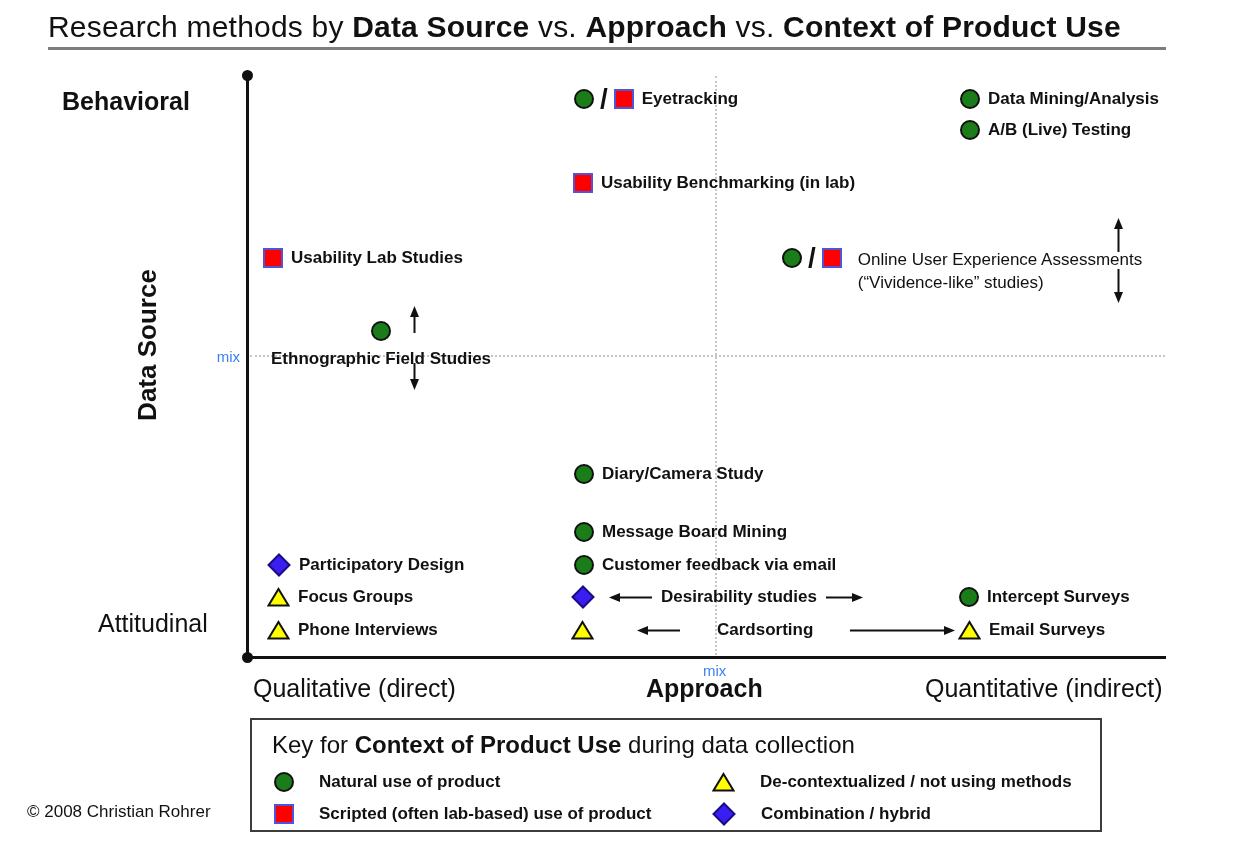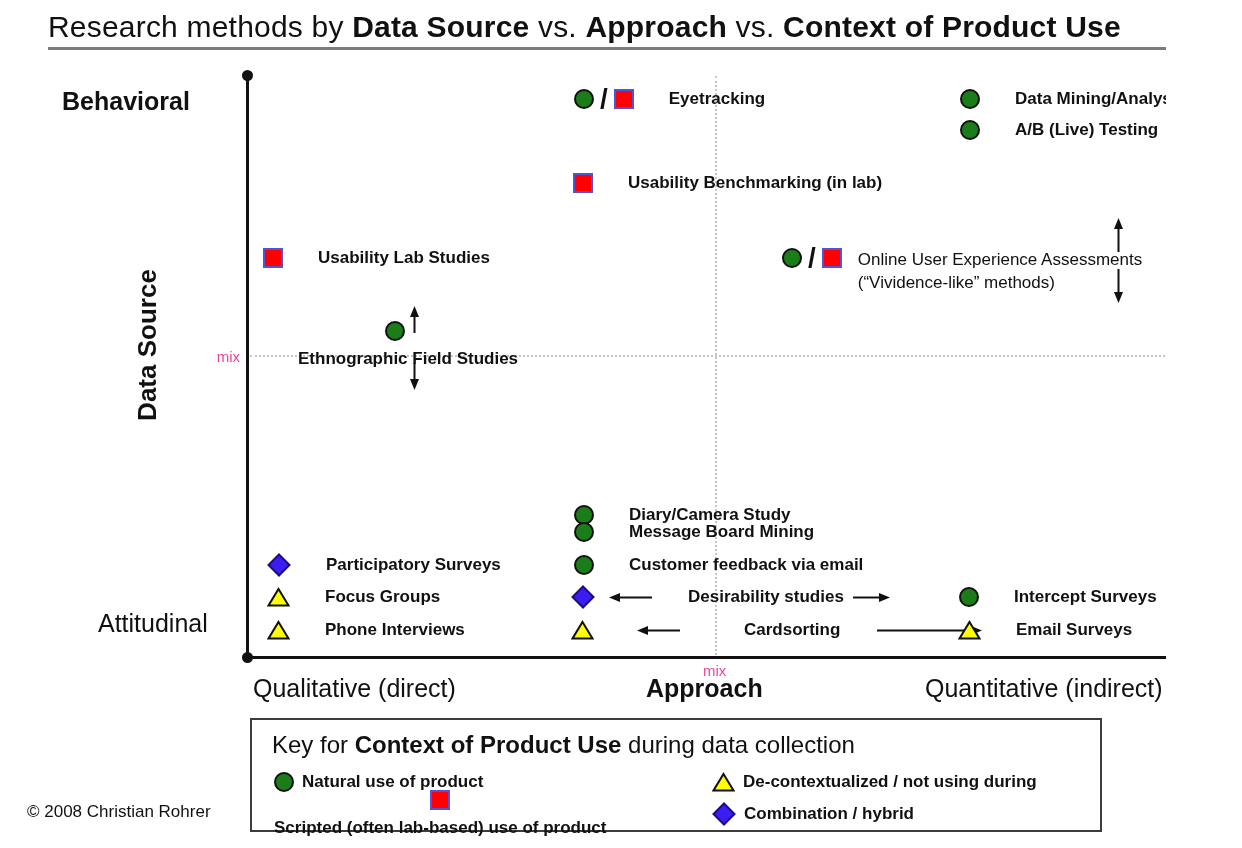--- a/index.html
+++ b/index.html
@@ -10,41 +10,41 @@
          border-bottom:3px solid #7d7d7d;padding-bottom:3px;white-space:nowrap;}
   .title b{font-weight:bold;}
   
   .yaxis{position:absolute;left:246px;top:75px;width:3px;height:583px;background:#111;}
   .xaxis{position:absolute;left:246px;top:656px;width:952px;height:3px;background:#111;}
   .axdot{position:absolute;width:11px;height:11px;border-radius:50%;background:#111;}
   .dotted-h{position:absolute;left:250px;top:355px;width:935px;border-top:2px dotted #c6c6c6;}
   .dotted-v{position:absolute;left:715px;top:76px;height:579px;border-left:2px dotted #c6c6c6;}
   
   .axlbl{position:absolute;font-size:25px;white-space:nowrap;}
-  .mix{position:absolute;font-size:15px;color:#ec4899;white-space:nowrap;}
+  .mix{position:absolute;font-size:15px;color:#3b82f6;white-space:nowrap;}
   .ylabel{position:absolute;left:45px;top:329px;width:205px;height:32px;text-align:center;
           font-size:26px;font-weight:bold;transform:rotate(-90deg);white-space:nowrap;}
   .xlabel-l{position:absolute;left:253px;top:674px;font-size:25px;}
   .xlabel-c{position:absolute;left:646px;top:674px;font-size:25px;font-weight:bold;}
   .xlabel-r{position:absolute;left:925px;top:674px;font-size:25px;}
   
   .pt{position:absolute;display:flex;align-items:center;gap:8px;transform:translateY(-50%);white-space:nowrap;}
-  .pt .lbl{font-size:17px;font-weight:bold;margin-left:27px;}
+  .pt .lbl{font-size:17px;font-weight:bold;}
   .mc{width:16px;height:16px;border-radius:50%;background:#1a7d1a;border:2px solid #111;flex:0 0 auto;}
   .ms{width:16px;height:16px;background:#fe0000;border:2px solid #5353d6;flex:0 0 auto;}
   .slash{font-size:28px;font-weight:bold;line-height:18px;margin:0 -2px;}
   .two-line{display:flex;align-items:flex-start;transform:none;}
   .two-line .icons{display:flex;align-items:center;gap:8px;margin-top:0;}
   .two-line .lines{margin-left:8px;}
   .two-line .lines div{font-size:17px;font-weight:normal;line-height:23px;}
   .varrow{position:absolute;}
   
   .keybox{position:absolute;left:250px;top:718px;width:848px;height:110px;border:2px solid #3c3c3c;background:#fff;}
   .keytitle{position:absolute;left:20px;top:11px;font-size:24px;white-space:nowrap;}
-  .keyrow{position:absolute;display:flex;align-items:center;gap:8px;transform:translateY(-50%);white-space:nowrap;}
+  .keyrow{position:absolute;display:flex;align-items:center;gap:25px;transform:translateY(-50%);white-space:nowrap;}
   .keyrow .lbl{font-size:17px;font-weight:bold;}
   .copyright{position:absolute;left:27px;top:802px;font-size:17px;white-space:nowrap;}
   svg{display:block;}
 </style>
 </head>
 <body>
 
 <div class="canvas">
 
   <div class="title"><span>Research methods by </span><b>Data Source</b><span> vs. </span><b>Approach</b><span> vs. </span><b>Context of Product Use</b></div>
@@ -94,21 +94,21 @@
   </div>
 
   <div class="pt two-line" style="left:782px;top:248px;">
     <span class="icons">
       <span class="mc"></span>
       <span class="slash">/</span>
       <span class="ms"></span>
     </span>
     <span class="lines">
       <div>Online User Experience Assessments</div>
-      <div>(“Vividence-like” methods)</div>
+      <div>(“Vividence-like” studies)</div>
     </span>
   </div>
 
   <svg class="varrow" style="left:1112px;top:218px;" width="13" height="35">
     <line x1="6.5" y1="34" x2="6.5" y2="9" stroke="#111" stroke-width="2"></line>
     <polygon points="6.5,0 2,11 11,11" fill="#111"></polygon>
   </svg>
   <svg class="varrow" style="left:1112px;top:268px;" width="13" height="35">
     <line x1="6.5" y1="1" x2="6.5" y2="26" stroke="#111" stroke-width="2"></line>
     <polygon points="6.5,35 2,24 11,24" fill="#111"></polygon>
@@ -121,40 +121,40 @@
 
   <svg class="varrow" style="left:408px;top:306px;" width="13" height="28">
     <line x1="6.5" y1="27" x2="6.5" y2="9" stroke="#111" stroke-width="2"></line>
     <polygon points="6.5,0 2,11 11,11" fill="#111"></polygon>
   </svg>
   <svg class="varrow" style="left:408px;top:362px;" width="13" height="28">
     <line x1="6.5" y1="1" x2="6.5" y2="19" stroke="#111" stroke-width="2"></line>
     <polygon points="6.5,28 2,17 11,17" fill="#111"></polygon>
   </svg>
 
-  <div class="pt" style="left:574px;top:515px;">
+  <div class="pt" style="left:574px;top:474px;">
     <span class="mc"></span>
     <span class="lbl">Diary/Camera Study</span>
   </div>
 
   <div class="pt" style="left:574px;top:532px;">
     <span class="mc"></span>
     <span class="lbl">Message Board Mining</span>
   </div>
 
   <div class="pt" style="left:574px;top:565px;">
     <span class="mc"></span>
     <span class="lbl">Customer feedback via email</span>
   </div>
 
   <div class="pt" style="left:267px;top:565px;">
     <svg width="24" height="24">
       <polygon points="12,1.5 22.5,12 12,22.5 1.5,12" fill="#3a1df0" stroke="#190b85" stroke-width="2"></polygon>
     </svg>
-    <span class="lbl">Participatory Surveys</span>
+    <span class="lbl">Participatory Design</span>
   </div>
 
   <div class="pt" style="left:267px;top:597px;">
     <svg width="23" height="20">
       <polygon points="11.5,2 21.5,18.5 1.5,18.5" fill="#ffff00" stroke="#111" stroke-width="2"></polygon>
     </svg>
     <span class="lbl">Focus Groups</span>
   </div>
 
   <div class="pt" style="left:267px;top:630px;">
@@ -207,30 +207,30 @@
   </div>
 
   <div class="keybox">
     <div class="keytitle"><span>Key for </span><b>Context of Product Use</b><span> during data collection</span></div>
 
     <div class="keyrow" style="left:22px;top:62px;">
       <span class="mc"></span>
       <span class="lbl">Natural use of product</span>
     </div>
 
-    <div class="keyrow" style="left:22px;top:94px;flex-direction:column;">
+    <div class="keyrow" style="left:22px;top:94px;">
       <span class="ms"></span>
       <span class="lbl">Scripted (often lab-based) use of product</span>
     </div>
 
     <div class="keyrow" style="left:460px;top:62px;">
       <svg width="23" height="20">
         <polygon points="11.5,2 21.5,18.5 1.5,18.5" fill="#ffff00" stroke="#111" stroke-width="2"></polygon>
       </svg>
-      <span class="lbl">De-contextualized / not using during</span>
+      <span class="lbl">De-contextualized / not using methods</span>
     </div>
 
     <div class="keyrow" style="left:460px;top:94px;">
       <svg width="24" height="24">
         <polygon points="12,1.5 22.5,12 12,22.5 1.5,12" fill="#3a1df0" stroke="#190b85" stroke-width="2"></polygon>
       </svg>
       <span class="lbl">Combination / hybrid</span>
     </div>
   </div>
 

